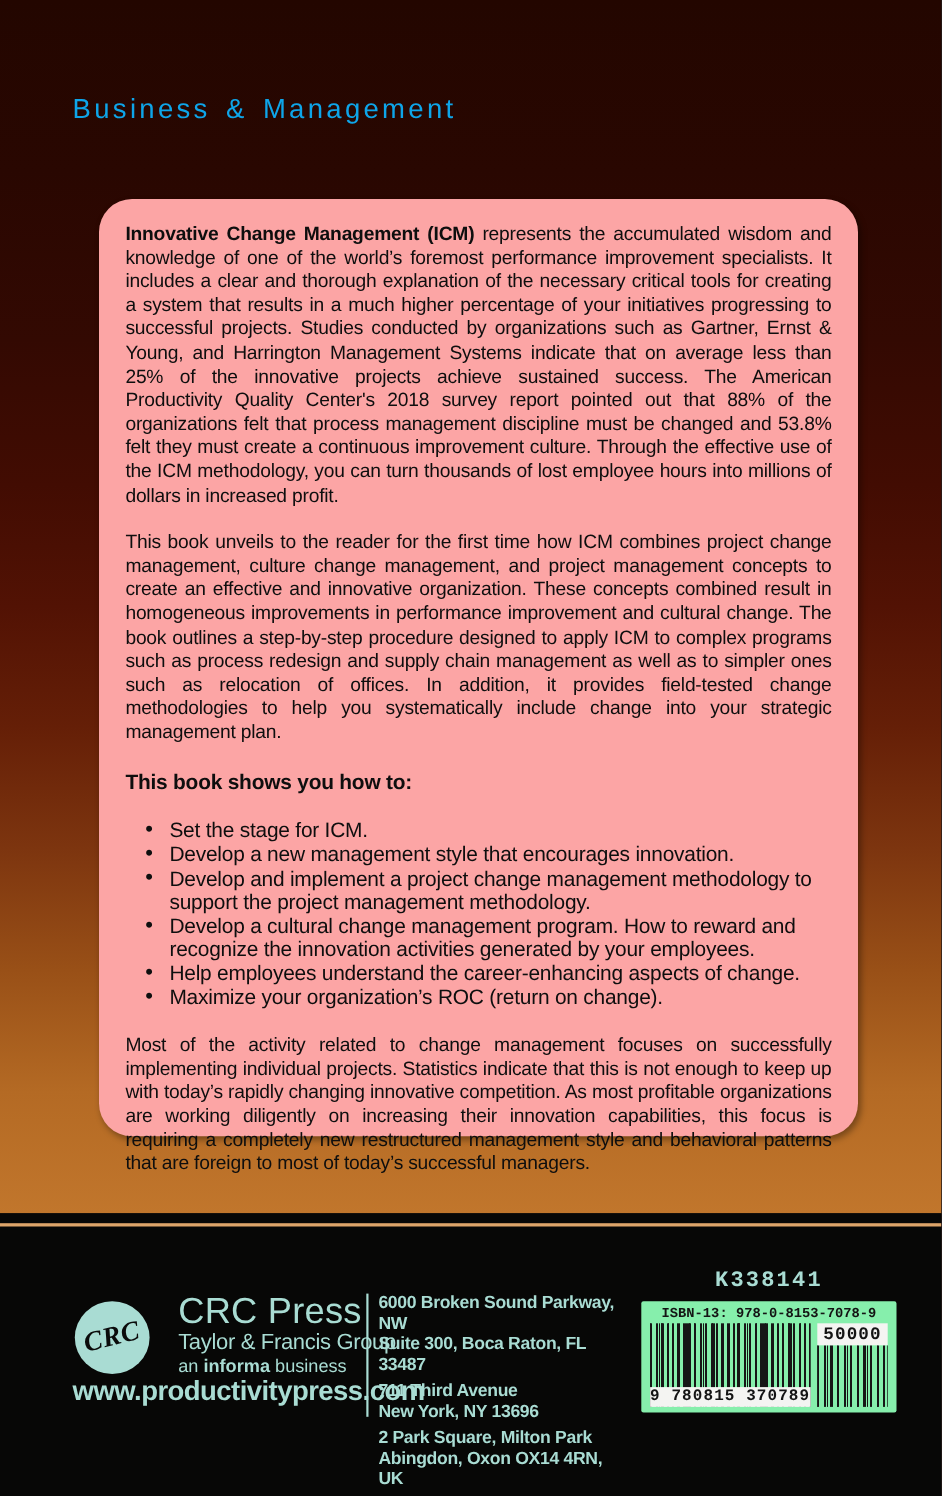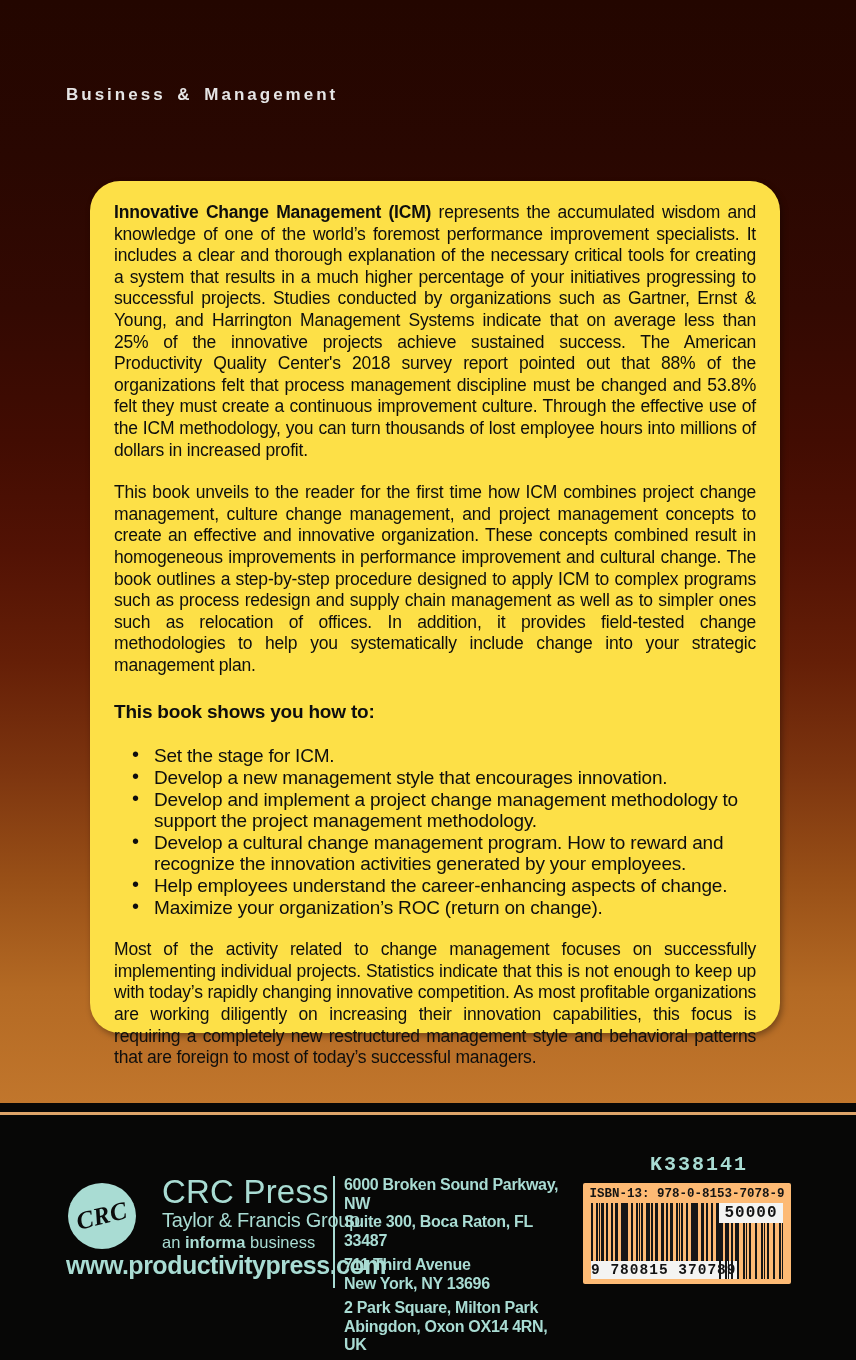--- a/index.html
+++ b/index.html
@@ -29,33 +29,33 @@
       #651f07 60%,
       #7d350f 70%,
       #995017 80%,
       #b46a24 90%,
       #c1762c 100%);
   }
 
   .category-label {
     position: absolute;
     left: 66px; top: 85px;
-    font-size: 17px;
-    font-weight: bold;
+    font-size: 25px;
+    font-weight: normal;
     letter-spacing: 3px;
     word-spacing: 4px;
-    color: #e5e5e5;
+    color: #0ea5e9;
   }
 
   
   .blurb-panel {
     position: absolute;
     left: 90px; top: 181px;
     width: 690px; height: 852px;
-    background: #fde047;
+    background: #fca5a5;
     border-radius: 30px;
     box-shadow: 2px 3px 6px rgba(0,0,0,0.35);
     padding: 21px 24px 0 24px;
     color: #0e0e0e;
   }
   .blurb-panel p {
     font-size: 17.5px;
     line-height: 21.6px;
     text-align: justify;
     margin-bottom: 21px;
@@ -152,22 +152,22 @@
     width: 232px;
     text-align: center;
     font-family: "Liberation Mono", monospace;
     font-weight: bold;
     font-size: 20px;
     letter-spacing: 2px;
   }
   .barcode-box {
     position: absolute;
     left: 583px; top: 80px;
-    width: 208px; height: 101px;
-    background: #fdba74;
+    width: 232px; height: 101px;
+    background: #86efac;
     border-radius: 2px;
     padding: 4px 6px 0 6px;
   }
   .isbn-line {
     font-family: "Liberation Mono", monospace;
     font-weight: bold;
     font-size: 12.5px;
     color: #141414;
     text-align: center;
     white-space: nowrap;

